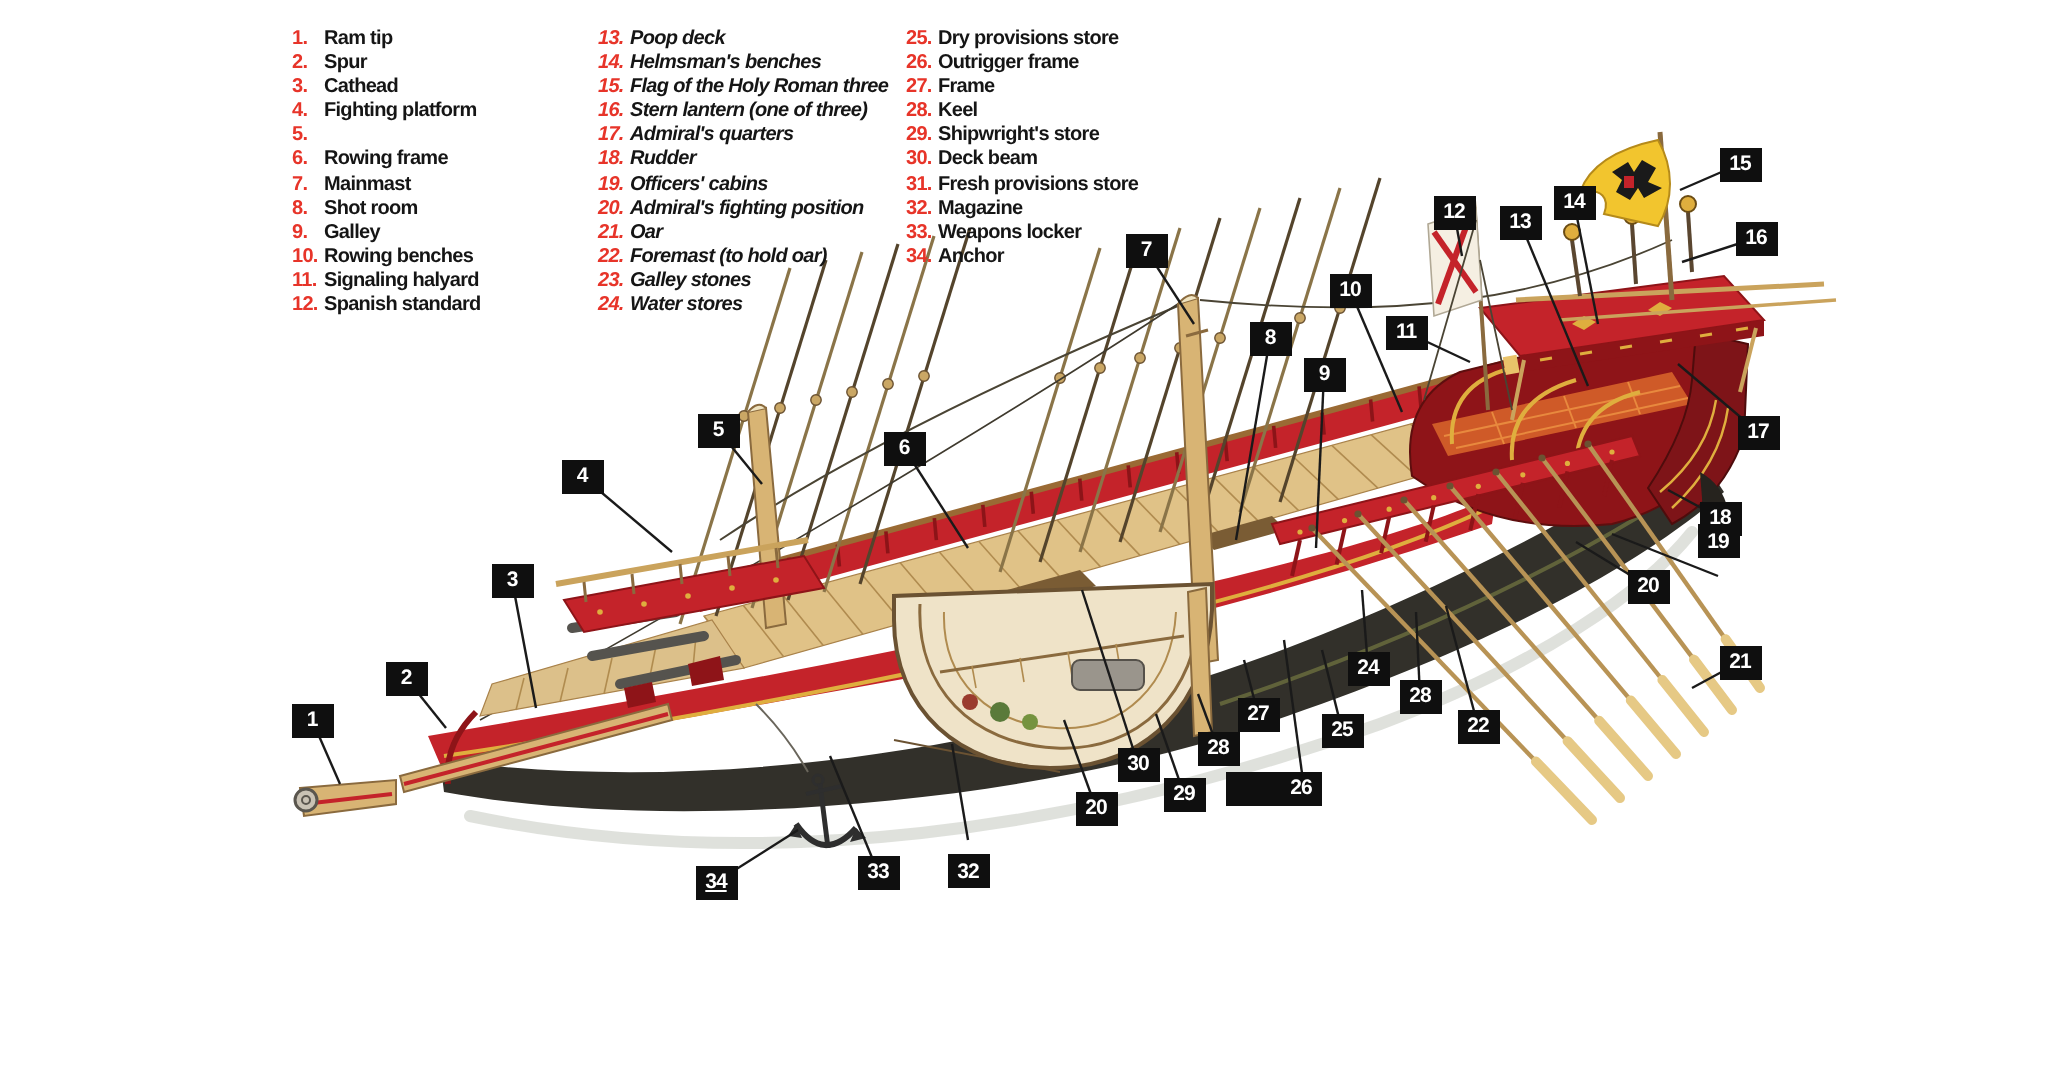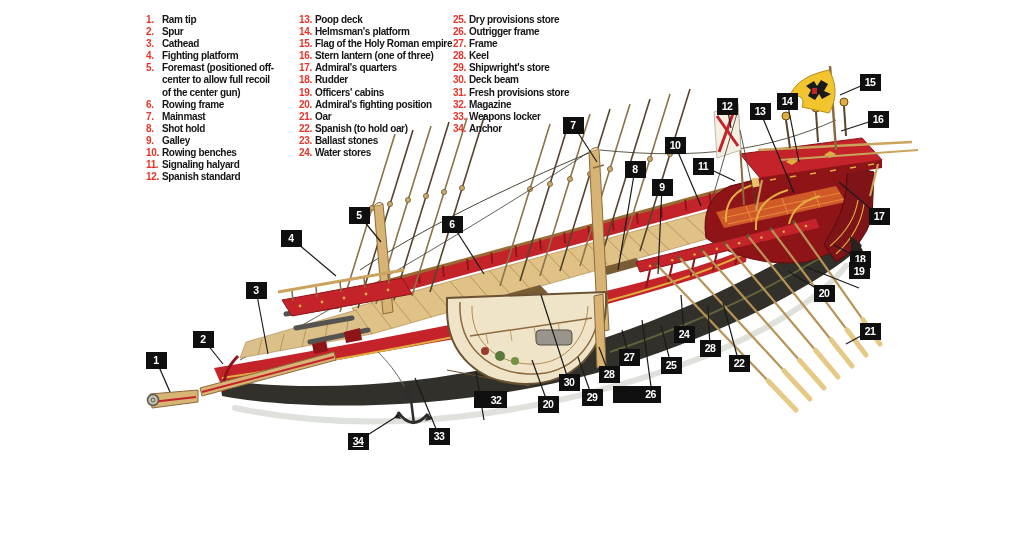--- a/index.html
+++ b/index.html
@@ -7,21 +7,21 @@
          font-family:"Liberation Sans", sans-serif;}
   
   #legend{position:absolute;left:0;top:0;width:100%;height:200px;pointer-events:none;}
   .legend-col{position:absolute;top:14px;}
   .legend-item{display:flex;font-size:10px;line-height:12.1px;font-weight:bold;
                letter-spacing:-0.35px;color:#151515;}
   .legend-item .num{width:16px;flex:0 0 16px;color:var(--num-red);}
   .legend-item .lab{white-space:nowrap;}
   .legend-item .lab.wrap{white-space:normal;}
   #col-0{left:146px;width:134px;}
-  #col-1{left:299px;width:156px;}
+  #col-1{left:299px;width:156px;font-style:italic;}
   #col-2{left:453px;width:156px;}
   #col-0 .lab.wrap{max-width:118px;}
   
   #art{position:absolute;left:0;top:0;width:1024px;height:536px;}
   .f-red{fill:var(--hull-red);} .s-red{stroke:var(--hull-red);}
   .f-dred{fill:var(--hull-red-dark);}
   .f-wood{fill:var(--wood);} .f-deck{fill:var(--deck);}
   .f-dark{fill:var(--dark-hull);} .f-gold{fill:var(--gold);} .s-gold{stroke:var(--gold);}
   .f-yellow{fill:var(--flag-yellow);} .f-canvas{fill:var(--canvas);}
   
@@ -395,33 +395,32 @@
         <div class="legend-item">
           <span class="num">3.</span>
           <span class="lab">Cathead</span>
         </div>
         <div class="legend-item">
           <span class="num">4.</span>
           <span class="lab">Fighting platform</span>
         </div>
         <div class="legend-item">
           <span class="num">5.</span>
-          <span class="lab wrap">Foremast (positioned off-center to allow full recoil of the center gun)</span>
         </div>
         <div class="legend-item">
           <span class="num">6.</span>
           <span class="lab">Rowing frame</span>
         </div>
         <div class="legend-item">
           <span class="num">7.</span>
           <span class="lab">Mainmast</span>
         </div>
         <div class="legend-item">
           <span class="num">8.</span>
-          <span class="lab">Shot hold</span>
+          <span class="lab">Shot room</span>
         </div>
         <div class="legend-item">
           <span class="num">9.</span>
           <span class="lab">Galley</span>
         </div>
         <div class="legend-item">
           <span class="num">10.</span>
           <span class="lab">Rowing benches</span>
         </div>
         <div class="legend-item">
@@ -433,25 +432,25 @@
           <span class="lab">Spanish standard</span>
         </div>
       </div>
     <div class="legend-col" id="col-1">
         <div class="legend-item">
           <span class="num">13.</span>
           <span class="lab">Poop deck</span>
         </div>
         <div class="legend-item">
           <span class="num">14.</span>
-          <span class="lab">Helmsman's platform</span>
+          <span class="lab">Helmsman's benches</span>
         </div>
         <div class="legend-item">
           <span class="num">15.</span>
-          <span class="lab">Flag of the Holy Roman empire</span>
+          <span class="lab">Flag of the Holy Roman three</span>
         </div>
         <div class="legend-item">
           <span class="num">16.</span>
           <span class="lab">Stern lantern (one of three)</span>
         </div>
         <div class="legend-item">
           <span class="num">17.</span>
           <span class="lab">Admiral's quarters</span>
         </div>
         <div class="legend-item">
@@ -465,25 +464,25 @@
         <div class="legend-item">
           <span class="num">20.</span>
           <span class="lab">Admiral's fighting position</span>
         </div>
         <div class="legend-item">
           <span class="num">21.</span>
           <span class="lab">Oar</span>
         </div>
         <div class="legend-item">
           <span class="num">22.</span>
-          <span class="lab">Spanish (to hold oar)</span>
+          <span class="lab">Foremast (to hold oar)</span>
         </div>
         <div class="legend-item">
           <span class="num">23.</span>
-          <span class="lab">Ballast stones</span>
+          <span class="lab">Galley stones</span>
         </div>
         <div class="legend-item">
           <span class="num">24.</span>
           <span class="lab">Water stores</span>
         </div>
       </div>
     <div class="legend-col" id="col-2">
         <div class="legend-item">
           <span class="num">25.</span>
           <span class="lab">Dry provisions store</span>
@@ -552,17 +551,17 @@
       <div class="tag" style="left: 728.5px; top: 354.5px;">22</div>
       <div class="tag" style="left: 699.5px; top: 339.5px;">28</div>
       <div class="tag" style="left: 673.5px; top: 325.5px;">24</div>
       <div class="tag" style="left: 660.5px; top: 356.5px;">25</div>
       <div class="tag" style="left: 613px; top: 385.5px; padding-left: 27px;">26</div>
       <div class="tag" style="left: 618.5px; top: 348.5px;">27</div>
       <div class="tag" style="left: 598.5px; top: 365.5px;">28</div>
       <div class="tag" style="left: 581.5px; top: 388.5px;">29</div>
       <div class="tag" style="left: 558.5px; top: 373.5px;">30</div>
       <div class="tag" style="left: 537.5px; top: 395.5px;">20</div>
-      <div class="tag" style="left: 473.5px; top: 391px; padding-left: 12px;">32</div>
+      <div class="tag" style="left: 473.5px; top: 427px;">32</div>
       <div class="tag" style="left: 428.5px; top: 427.5px;">33</div>
       <div class="tag" style="left: 347.5px; top: 432.5px; text-decoration: underline;">34</div>
     </div>
 </div>
 
 </body></html>

